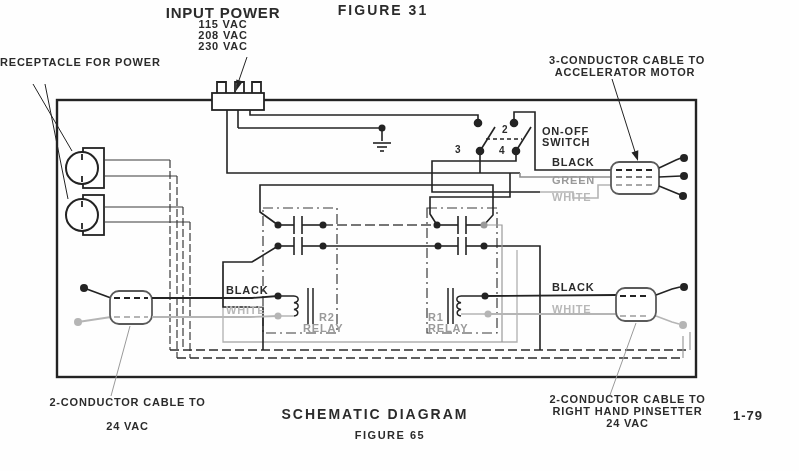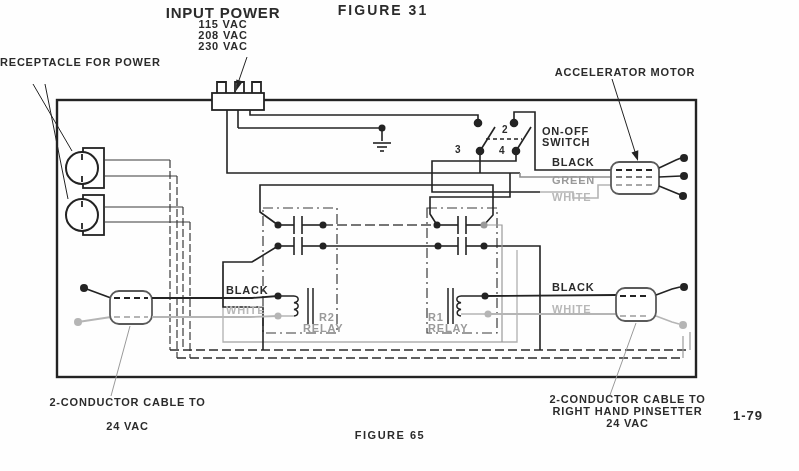--- a/index.html
+++ b/index.html
@@ -221,20 +221,21 @@
 
 <div class="lbl" style="left:165px;top:7px;width:116px;font-size:15px">INPUT POWER</div>
 <div class="lbl" style="left:165px;top:19px;width:116px">115 VAC</div>
 <div class="lbl" style="left:165px;top:30px;width:116px">208 VAC</div>
 <div class="lbl" style="left:165px;top:41px;width:116px">230 VAC</div>
 
 <div class="lbl big" style="left:328px;top:5px;width:110px">FIGURE 31</div>
 
 <div class="lbl" style="left:0;top:57px;width:140px">RECEPTACLE FOR POWER</div>
 
+<div class="lbl" style="left:549px;top:55px;width:152px">3-CONDUCTOR CABLE TO</div>
 <div class="lbl" style="left:549px;top:67px;width:152px">ACCELERATOR MOTOR</div>
 
 <div class="lbl left" style="left:542px;top:126px">ON-OFF</div>
 <div class="lbl left" style="left:542px;top:137px">SWITCH</div>
 <div class="lbl num" style="left:502px;top:124px">2</div>
 <div class="lbl num" style="left:455px;top:144px">3</div>
 <div class="lbl num" style="left:499px;top:145px">4</div>
 
 <div class="lbl left" style="left:552px;top:157px">BLACK</div>
 <div class="lbl left gray" style="left:552px;top:175px">GREEN</div>
@@ -247,20 +248,21 @@
 <div class="lbl left gray" style="left:303px;top:323px">RELAY</div>
 <div class="lbl left gray" style="left:428px;top:312px">R1</div>
 <div class="lbl left gray" style="left:428px;top:323px">RELAY</div>
 
 <div class="lbl left" style="left:552px;top:282px">BLACK</div>
 <div class="lbl left lgray" style="left:552px;top:304px">WHITE</div>
 
 <div class="lbl" style="left:45px;top:397px;width:165px">2-CONDUCTOR CABLE TO</div>
 <div class="lbl" style="left:45px;top:421px;width:165px">24 VAC</div>
 
+<div class="lbl big" style="left:252px;top:409px;width:246px">SCHEMATIC DIAGRAM</div>
 <div class="lbl med" style="left:335px;top:430px;width:110px">FIGURE 65</div>
 
 <div class="lbl" style="left:545px;top:394px;width:165px">2-CONDUCTOR CABLE TO</div>
 <div class="lbl" style="left:545px;top:406px;width:165px">RIGHT HAND PINSETTER</div>
 <div class="lbl" style="left:545px;top:418px;width:165px">24 VAC</div>
 
 <div class="lbl left pg" style="left:733px;top:410px">1-79</div>
 
 </div>
 

